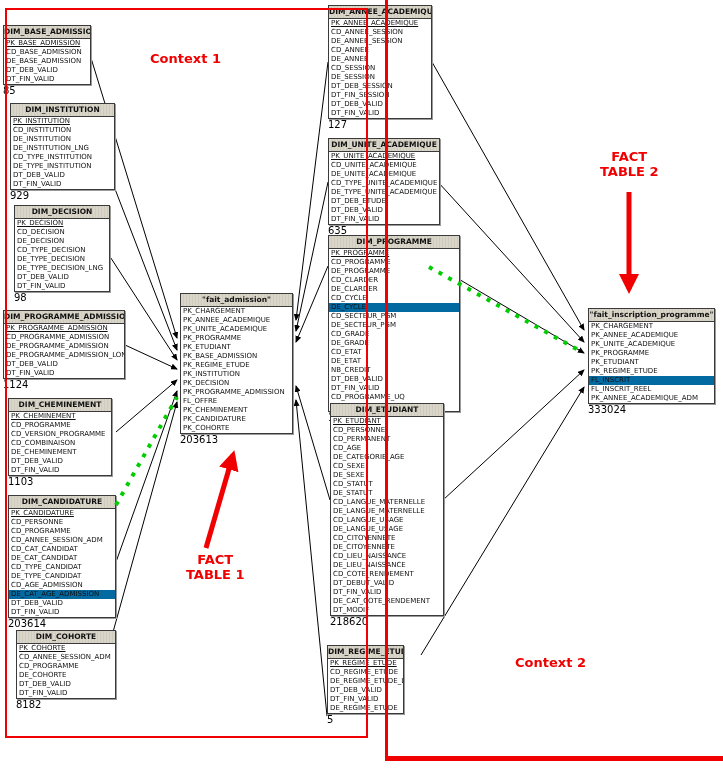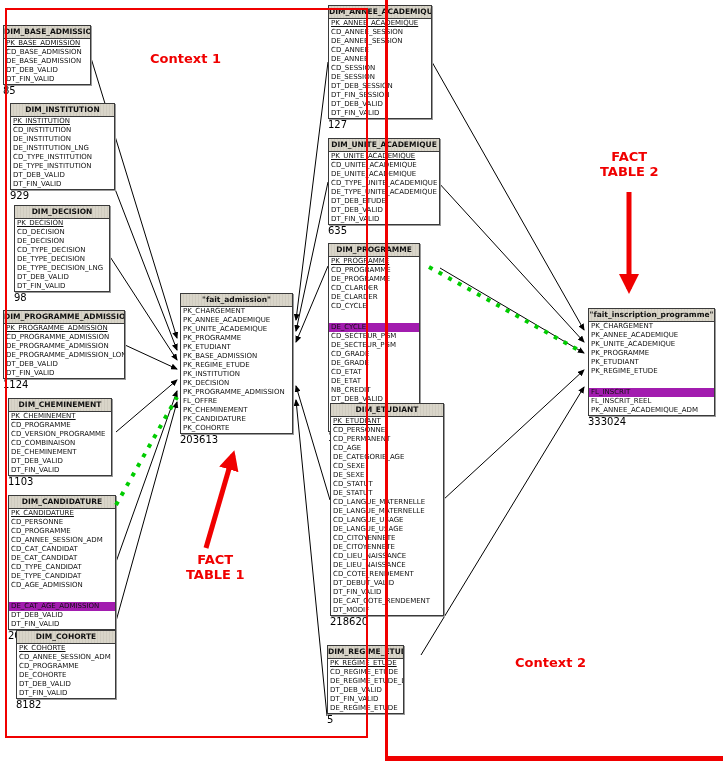--- a/index.html
+++ b/index.html
@@ -25,21 +25,21 @@
     border-bottom:1px solid #3a3a3a;
     font-size:7.5px;font-weight:bold;color:#111;
     text-align:center;line-height:12px;height:12px;
     white-space:nowrap;overflow:hidden;
   }
   .tbl-row{
     font-size:7px;line-height:9px;height:9px;color:#101010;
     padding:0 1px 0 2px;white-space:nowrap;overflow:hidden;
   }
   .tbl-row.pk{text-decoration:underline;}
-  .tbl-row.hl{background:#a21caf;margin-top:12px;}
+  .tbl-row.hl{background:#0369a1;}
   .tbl-count{font-size:10px;color:#000;padding-top:1px;line-height:9px;}
 
   
   .ctx-box{position:absolute;z-index:4;pointer-events:none;box-sizing:border-box;}
   #ctx1-box{left:5px;top:8px;width:363px;height:730px;border:2px solid #f00000;}
   #ctx2-box{left:385px;top:-5px;width:345px;height:766px;
             border-left:3px solid #f00000;border-bottom:5px solid #f00000;}
 
   
   .red-label{
@@ -243,21 +243,21 @@
         <div class="tbl-row">CD_UNITE_ACADEMIQUE</div>
         <div class="tbl-row">DE_UNITE_ACADEMIQUE</div>
         <div class="tbl-row">CD_TYPE_UNITE_ACADEMIQUE</div>
         <div class="tbl-row">DE_TYPE_UNITE_ACADEMIQUE</div>
         <div class="tbl-row">DT_DEB_ETUDE</div>
         <div class="tbl-row">DT_DEB_VALID</div>
         <div class="tbl-row">DT_FIN_VALID</div>
       </div>
       <div class="tbl-count">635</div>
     </div>
-    <div class="tbl" style="left: 328px; top: 243px; width: 92px;">
+    <div class="tbl" style="left: 328px; top: 235px; width: 132px;">
       <div class="tbl-box">
         <div class="tbl-title">DIM_PROGRAMME</div>
         <div class="tbl-row pk">PK_PROGRAMME</div>
         <div class="tbl-row">CD_PROGRAMME</div>
         <div class="tbl-row">DE_PROGRAMME</div>
         <div class="tbl-row">CD_CLARDER</div>
         <div class="tbl-row">DE_CLARDER</div>
         <div class="tbl-row">CD_CYCLE</div>
         <div class="tbl-row hl">DE_CYCLE</div>
         <div class="tbl-row">CD_SECTEUR_PGM</div>

